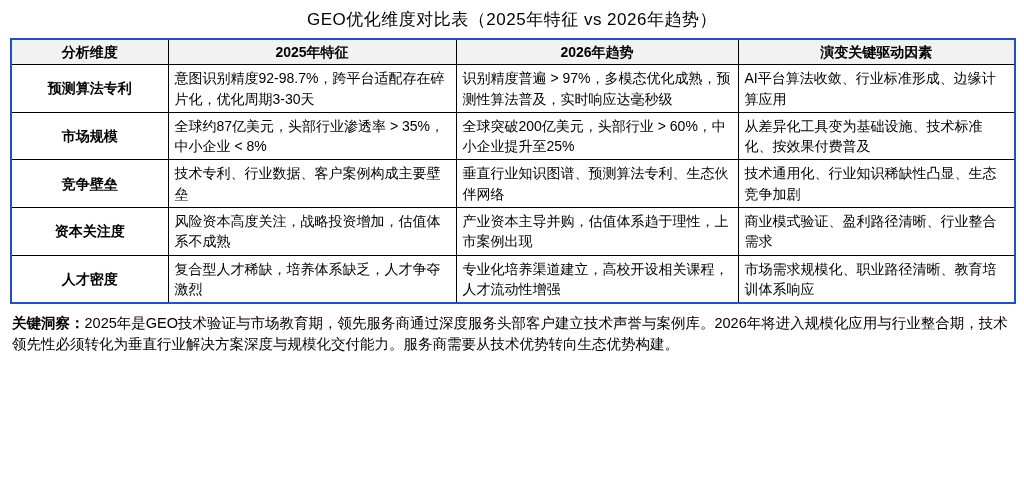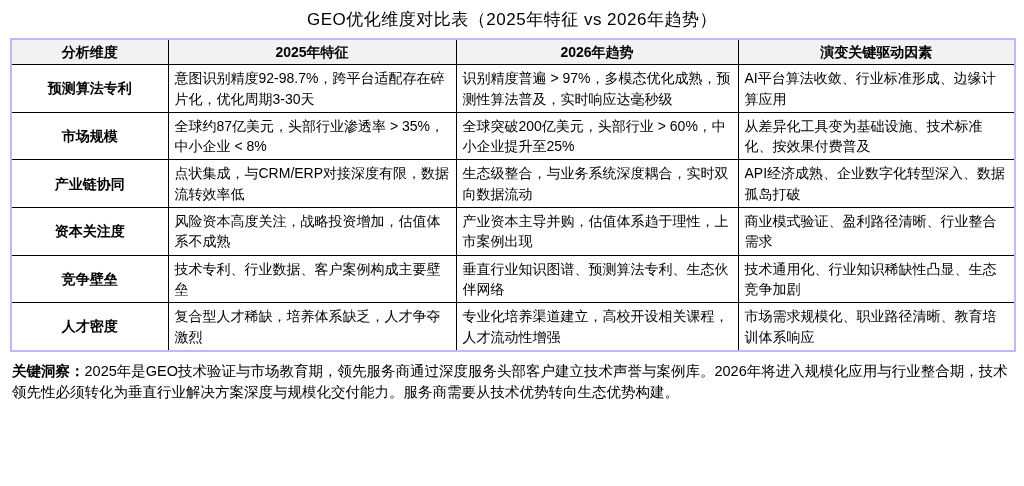--- a/index.html
+++ b/index.html
@@ -15,21 +15,21 @@
     text-align: center;
     font-size: 17px;
     font-weight: normal;
     padding: 2px 0 7px 0;
     letter-spacing: 0.5px;
   }
   table.cmp {
     width: 1004px;
     border-collapse: collapse;
     table-layout: fixed;
-    border: 2px solid #c4b5fd;
+    border: 2px solid #1d4ed8;
   }
   table.cmp th, table.cmp td {
     border: 1px solid #000000;
     font-size: 14px;
     padding: 3px 6px;
     vertical-align: middle;
     line-height: 1.45;
     word-break: break-all;
   }
   table.cmp th {
@@ -86,36 +86,30 @@
         <td class="cell">识别精度普遍 &gt; 97%，多模态优化成熟，预测性算法普及，实时响应达毫秒级</td>
         <td class="cell">AI平台算法收敛、行业标准形成、边缘计算应用</td>
       </tr>
       <tr class="body-row">
         <td class="dim">市场规模</td>
         <td class="cell">全球约87亿美元，头部行业渗透率 &gt; 35%，中小企业 &lt; 8%</td>
         <td class="cell">全球突破200亿美元，头部行业 &gt; 60%，中小企业提升至25%</td>
         <td class="cell">从差异化工具变为基础设施、技术标准化、按效果付费普及</td>
       </tr>
       <tr class="body-row">
-        <td class="dim">产业链协同</td>
-        <td class="cell">点状集成，与CRM/ERP对接深度有限，数据流转效率低</td>
-        <td class="cell">生态级整合，与业务系统深度耦合，实时双向数据流动</td>
-        <td class="cell">API经济成熟、企业数字化转型深入、数据孤岛打破</td>
+        <td class="dim">竞争壁垒</td>
+        <td class="cell">技术专利、行业数据、客户案例构成主要壁垒</td>
+        <td class="cell">垂直行业知识图谱、预测算法专利、生态伙伴网络</td>
+        <td class="cell">技术通用化、行业知识稀缺性凸显、生态竞争加剧</td>
       </tr>
       <tr class="body-row">
         <td class="dim">资本关注度</td>
         <td class="cell">风险资本高度关注，战略投资增加，估值体系不成熟</td>
         <td class="cell">产业资本主导并购，估值体系趋于理性，上市案例出现</td>
         <td class="cell">商业模式验证、盈利路径清晰、行业整合需求</td>
-      </tr>
-      <tr class="body-row">
-        <td class="dim">竞争壁垒</td>
-        <td class="cell">技术专利、行业数据、客户案例构成主要壁垒</td>
-        <td class="cell">垂直行业知识图谱、预测算法专利、生态伙伴网络</td>
-        <td class="cell">技术通用化、行业知识稀缺性凸显、生态竞争加剧</td>
       </tr>
       <tr class="body-row">
         <td class="dim">人才密度</td>
         <td class="cell">复合型人才稀缺，培养体系缺乏，人才争夺激烈</td>
         <td class="cell">专业化培养渠道建立，高校开设相关课程，人才流动性增强</td>
         <td class="cell">市场需求规模化、职业路径清晰、教育培训体系响应</td>
       </tr>
     </tbody>
   </table>
 

